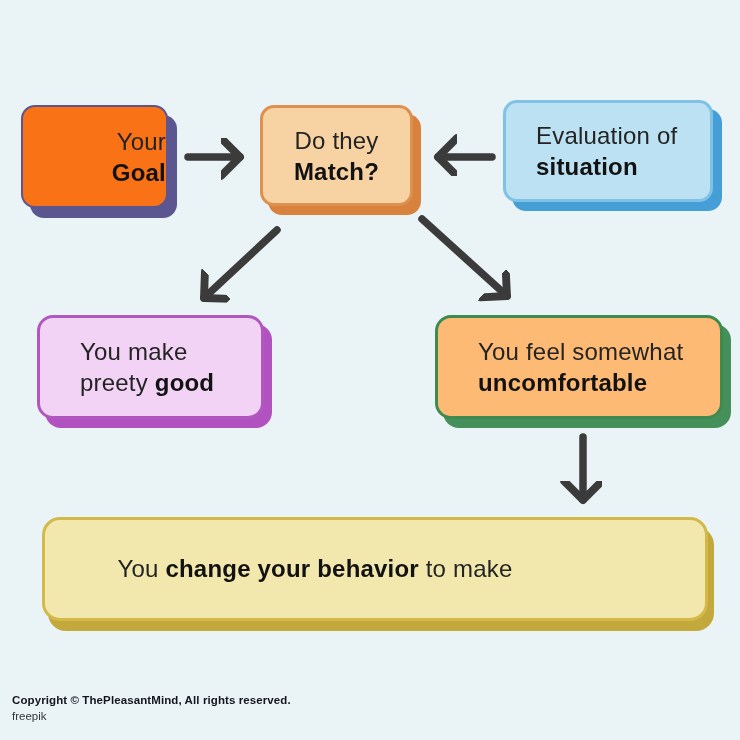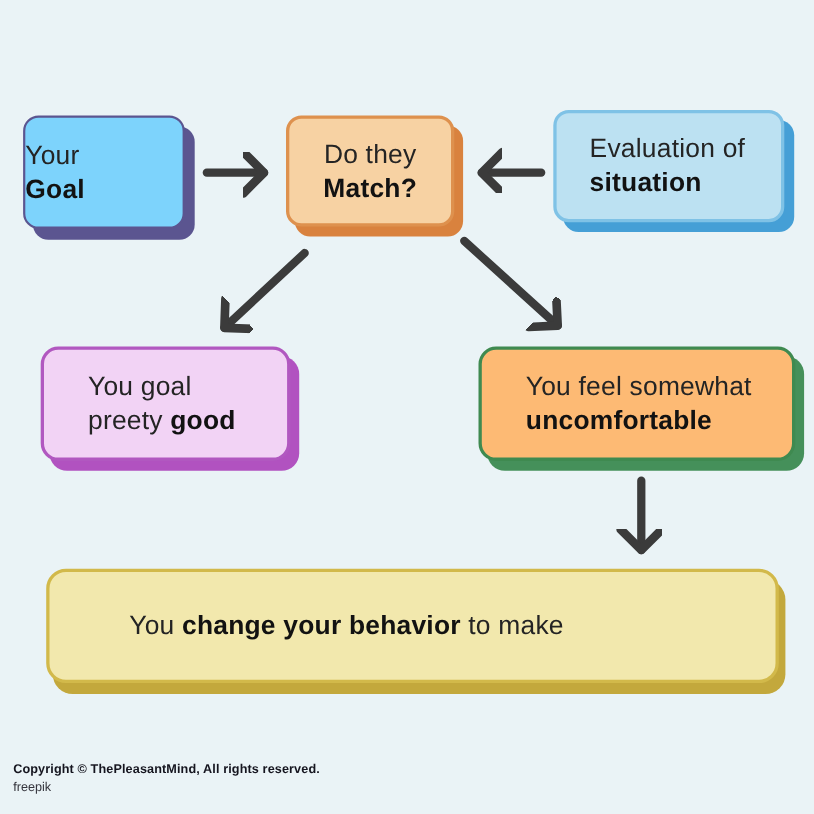--- a/index.html
+++ b/index.html
@@ -19,23 +19,23 @@
     justify-content:center;
     font-size:24px;
     line-height:31px;
     color:#242424;
     border-radius:14px;
     letter-spacing:0.2px;
   }
   .box b{font-weight:700;color:#121212;margin-top:35px;}
   .box-goal{
     left:21px;top:105px;width:147px;height:103px;
-    background:#7dd3fc;border:2.5px solid #5b5590;
+    background:#f97316;border:2.5px solid #5b5590;
     box-shadow:9px 10px 0 #5b5590;
-    text-align:left;
+    text-align:right;
   }
   .box-match{
     left:260px;top:105px;width:153px;height:101px;
     background:#f7d2a3;border:3px solid #de914e;
     box-shadow:8px 9px 0 #d9823e;
     text-align:center;
   }
   .box-evaluation{
     left:503px;top:100px;width:210px;height:102px;
     background:#bce1f2;border:3px solid #7fc2e6;
@@ -118,21 +118,21 @@
 
   <div class="box box-evaluation">
     <div>
       <span>Evaluation of</span><br>
       <b>situation</b>
     </div>
   </div>
 
   <div class="box box-good">
     <div>
-      <span>You goal</span><br>
+      <span>You make</span><br>
       <span>preety </span><b>good</b>
     </div>
   </div>
 
   <div class="box box-uncomfortable">
     <div>
       <span>You feel somewhat</span><br>
       <b>uncomfortable</b>
     </div>
   </div>

